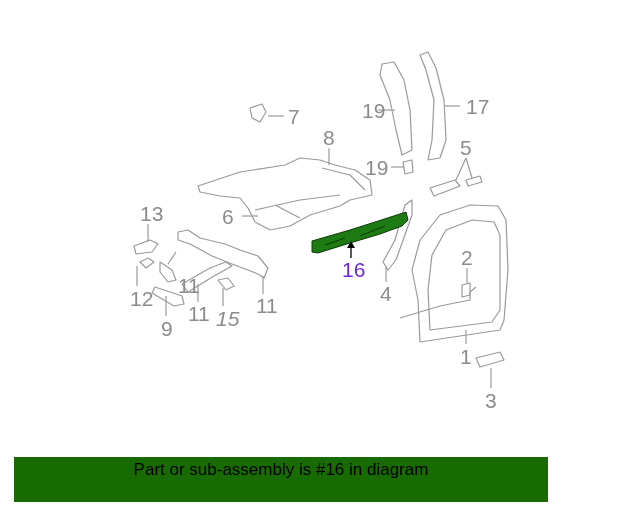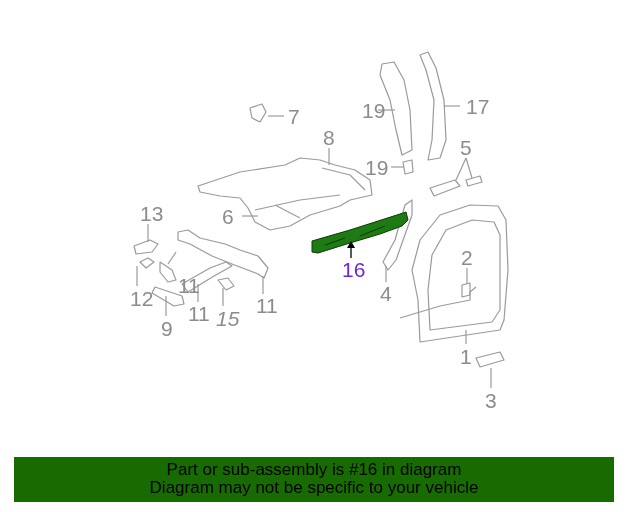--- a/index.html
+++ b/index.html
@@ -1,20 +1,20 @@
 <!DOCTYPE html>
 <html><head>
 <meta charset="utf-8">
 <style>
   html, body { margin:0; padding:0; background:#ffffff; }
   body { width:640px; height:512px; position:relative; overflow:hidden; font-family:"Liberation Sans", sans-serif; }
   #diagram { position:absolute; left:0; top:0; width:640px; height:450px; }
   .lbl { position:absolute; font-size:21px; color:#8c8c8c; line-height:1; white-space:nowrap; }
   .lbl.hl { color:#6d28d9; }
-  #banner { position:absolute; left:14px; top:457px; width:600px; height:45px; background:#176b00; color:#000; text-align:center; font-size:17px; line-height:18px; padding-top:4px; box-sizing:border-box; }
+  #banner { position:absolute; left:14px; top:457px; width:534px; height:45px; background:#176b00; color:#000; text-align:center; font-size:17px; line-height:18px; padding-top:4px; box-sizing:border-box; }
   #banner div { white-space:nowrap; }
 </style>
 </head>
 <body>
 
 <div id="diagram">
   <svg width="640" height="450" viewBox="0 0 640 450">
     <g fill="none" stroke="#9a9a9a" stroke-width="1.2" stroke-linejoin="round">
 
       <path d="M250 108 L262 104 L266 112 L260 122 L252 118 Z"></path>
@@ -103,14 +103,13 @@
   <div class="lbl" style="left:256px;top:295px;">11</div>
   <div class="lbl" style="left:188px;top:303px;">11</div>
   <div class="lbl" style="left:216px;top:308px;font-style:italic;">15</div>
   <div class="lbl" style="left:161px;top:318px;">9</div>
   <div class="lbl" style="left:460px;top:346px;">1</div>
   <div class="lbl" style="left:485px;top:390px;">3</div>
 </div>
 
 <div id="banner">
   <div>Part or sub-assembly is #16 in diagram</div>
-  <div>Diagram may not be specific to your vehicle</div>
 </div>
 
 </body></html>

